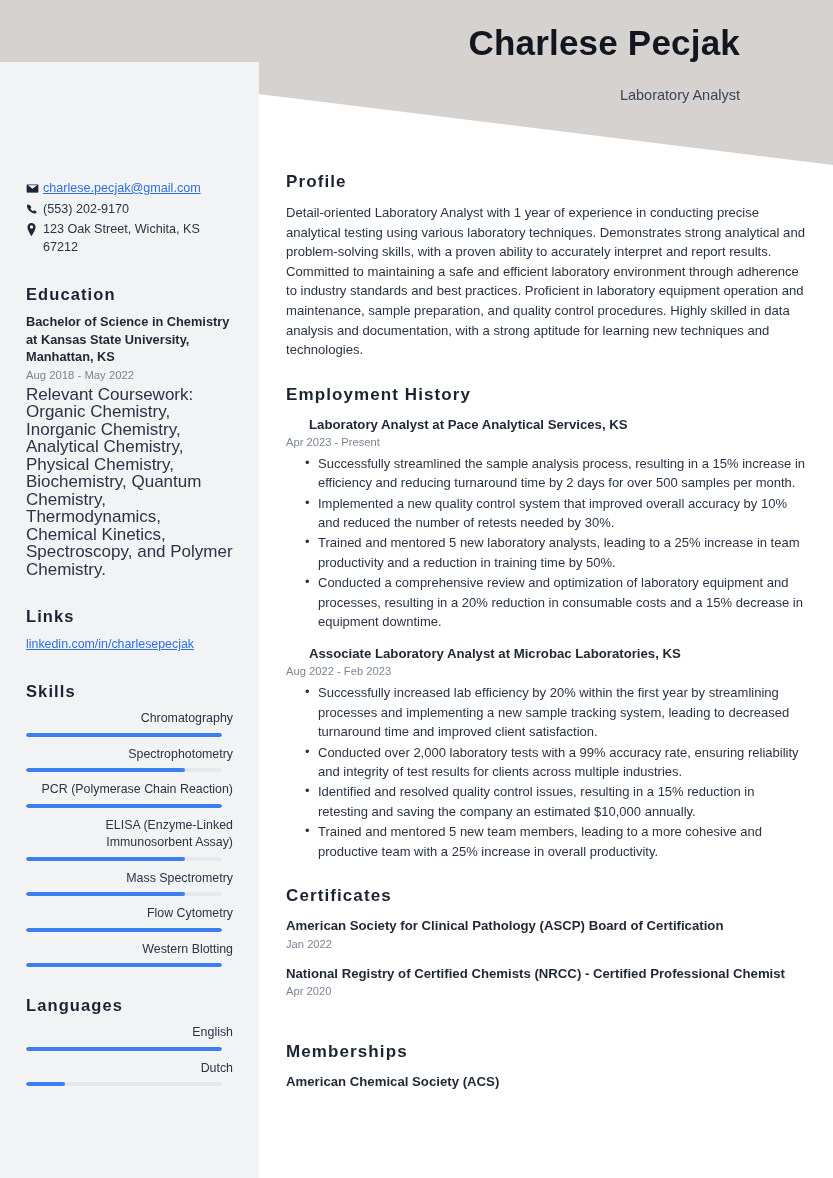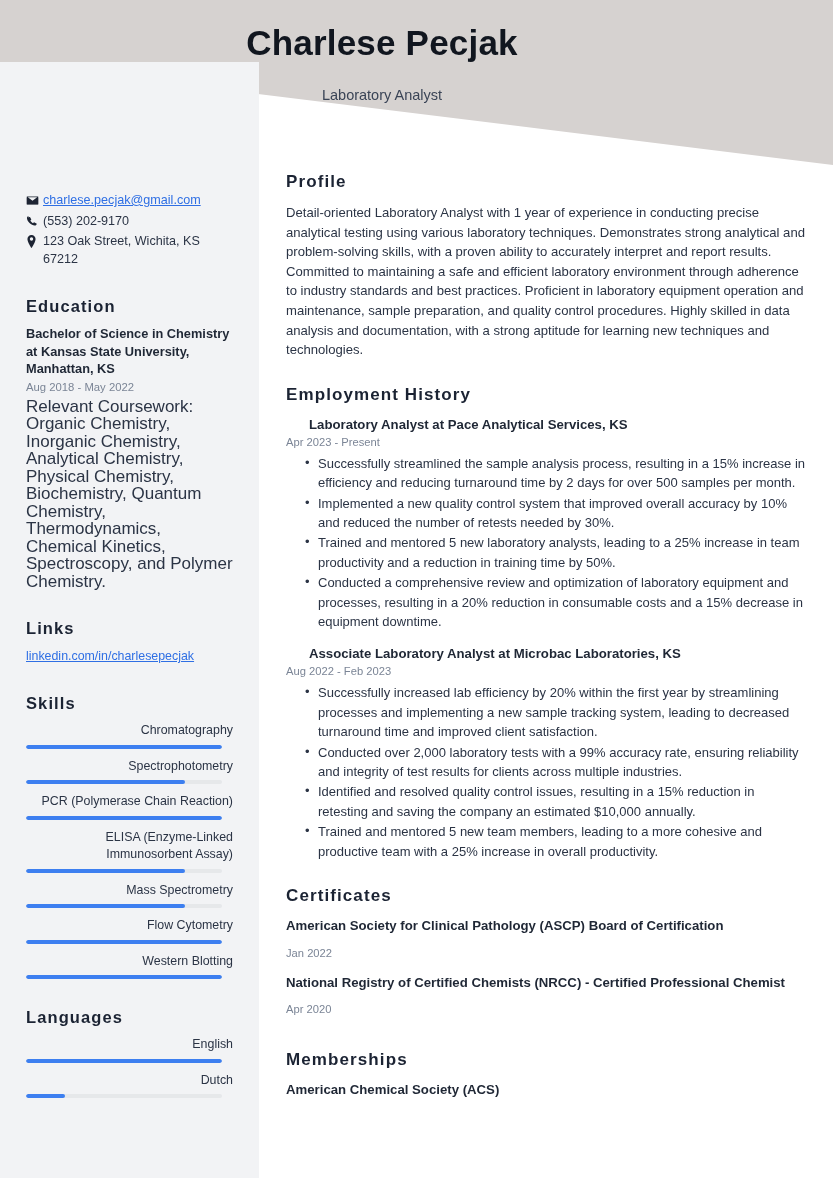--- a/index.html
+++ b/index.html
@@ -46,21 +46,21 @@
     height: 1116px;
     background: #f2f3f5;
     z-index: 2;
   }
 
   .header-text {
     position: absolute;
     left: 0;
     top: 22px;
     width: 740px;
-    text-align: center;
+    text-align: right;
     z-index: 6;
     padding-left: 24px;
     box-sizing: border-box;
   }
   .full-name {
     font-size: 35px;
     font-weight: bold;
     color: #11161f;
     letter-spacing: 0.2px;
     line-height: 42px;
@@ -69,21 +69,21 @@
     font-size: 14.5px;
     color: #3a4456;
     margin-top: 22px;
     line-height: 18px;
   }
 
   
   .sidebar {
     position: absolute;
     left: 0;
-    top: 74px;
+    top: 62px;
     width: 259px;
     z-index: 5;
     padding: 0 26px 0 26px;
     box-sizing: border-box;
   }
 
   .contact-list {
     margin-top: 118px;
   }
   .contact-row {
@@ -236,30 +236,30 @@
   .cert-item { margin-bottom: 13px; }
   .cert-title {
     font-size: 13.2px;
     font-weight: bold;
     color: #1f2735;
     line-height: 18.5px;
   }
   .cert-date {
     font-size: 11.2px;
     color: #7b8596;
-    margin-top: 10px;
+    margin-top: 1px;
     line-height: 15px;
   }
   .member-title {
     font-size: 13.2px;
     font-weight: bold;
     color: #1f2735;
     line-height: 18px;
   }
-  .mem-section { margin-top: 33px; }
+  .mem-section { margin-top: 43px; }
 </style>
 </head>
 <body>
 
 <div class="page">
 
   <div class="header-band"></div>
   <div class="sidebar-bg"></div>
 
   <div class="header-text">

